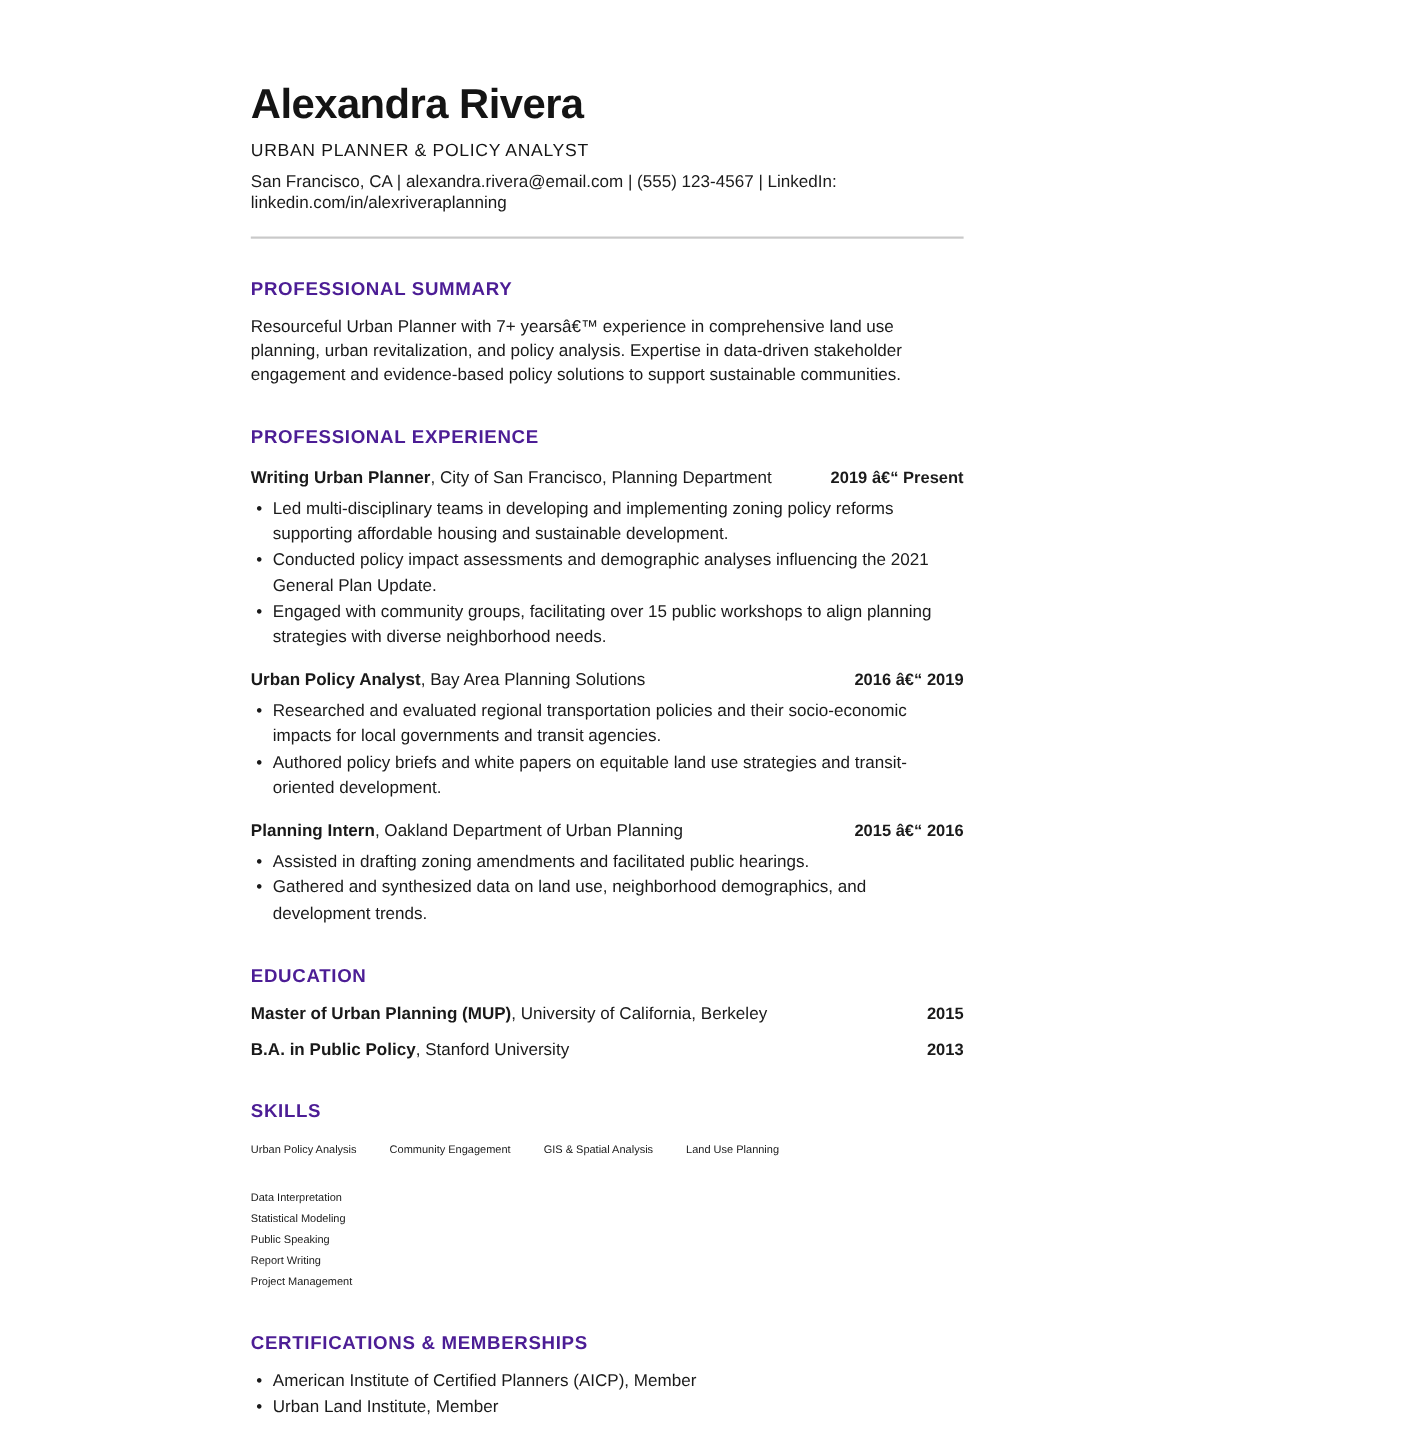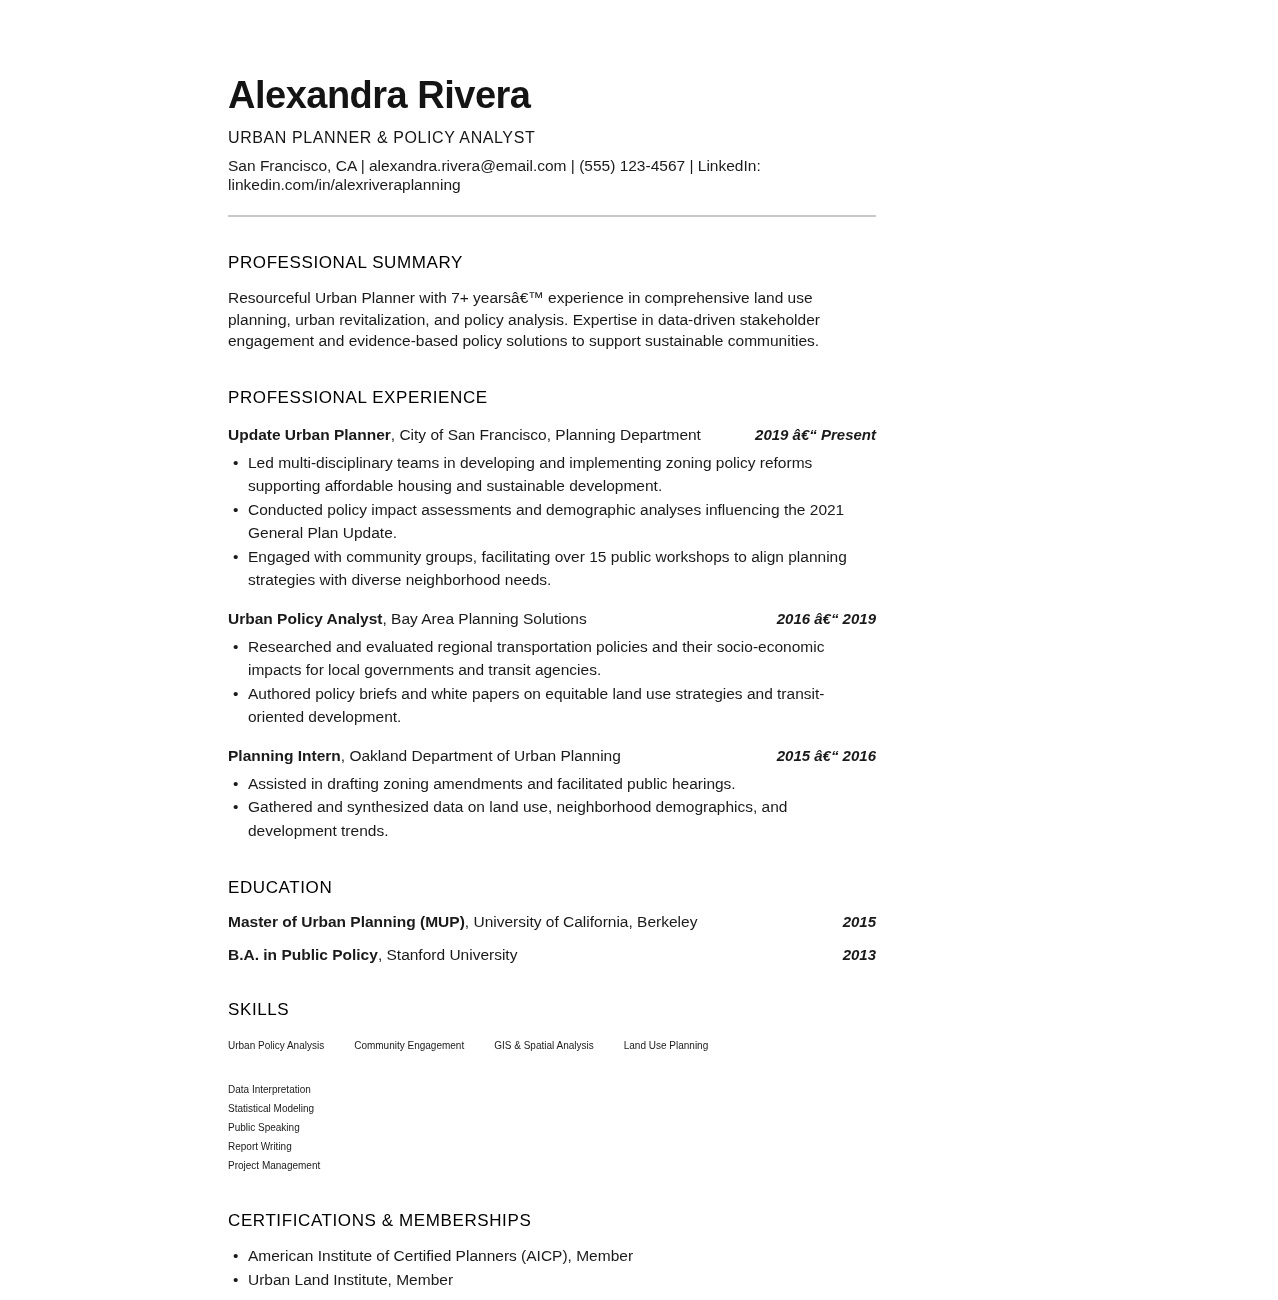--- a/index.html
+++ b/index.html
@@ -45,24 +45,24 @@
     margin-top: 21px;
     border: none;
     border-top: 2px solid #c9c9c9;
     height: 0;
   }
   
   .section { margin-top: 36px; }
   .section-heading {
     margin: 0;
     font-size: 17px;
-    font-weight: 400;
+    font-weight: 700;
     letter-spacing: 0.6px;
     line-height: 20px;
-    color: #000000;
+    color: #4c1d95;
   }
   .body-text {
     margin: 14px 0 0 0;
     font-size: 15.5px;
     line-height: 21.5px;
   }
   
   .entry { margin-top: 17px; }
   .entry-header {
     display: flex;
@@ -71,21 +71,20 @@
     font-size: 15.5px;
     line-height: 19px;
   }
   .entry-left { flex: 1 1 auto; }
   .bold { font-weight: 700; }
   .entry-dates {
     flex: 0 0 auto;
     margin-left: 21px;
     font-size: 15px;
     font-weight: 700;
-    font-style: italic;
     white-space: nowrap;
   }
   ul.bullets {
     list-style: none;
     margin: 7px 0 0 0;
     padding: 0 0 0 20px;
   }
   ul.bullets li {
     position: relative;
     font-size: 15.5px;
@@ -127,21 +126,21 @@
   <section class="section">
     <h2 class="section-heading">PROFESSIONAL SUMMARY</h2>
     <p class="body-text">Resourceful Urban Planner with 7+ yearsâ€™ experience in comprehensive land use planning, urban revitalization, and policy analysis. Expertise in data-driven stakeholder engagement and evidence-based policy solutions to support sustainable communities.</p>
   </section>
 
   <section class="section">
     <h2 class="section-heading">PROFESSIONAL EXPERIENCE</h2>
 
     <div class="entry">
       <div class="entry-header">
-        <div class="entry-left"><span class="bold">Update Urban Planner</span><span>, City of San Francisco, Planning Department</span></div>
+        <div class="entry-left"><span class="bold">Writing Urban Planner</span><span>, City of San Francisco, Planning Department</span></div>
         <div class="entry-dates">2019 â€“ Present</div>
       </div>
       <ul class="bullets">
         <li>Led multi-disciplinary teams in developing and implementing zoning policy reforms supporting affordable housing and sustainable development.</li>
         <li>Conducted policy impact assessments and demographic analyses influencing the 2021 General Plan Update.</li>
         <li>Engaged with community groups, facilitating over 15 public workshops to align planning strategies with diverse neighborhood needs.</li>
       </ul>
     </div>
 
     <div class="entry">

